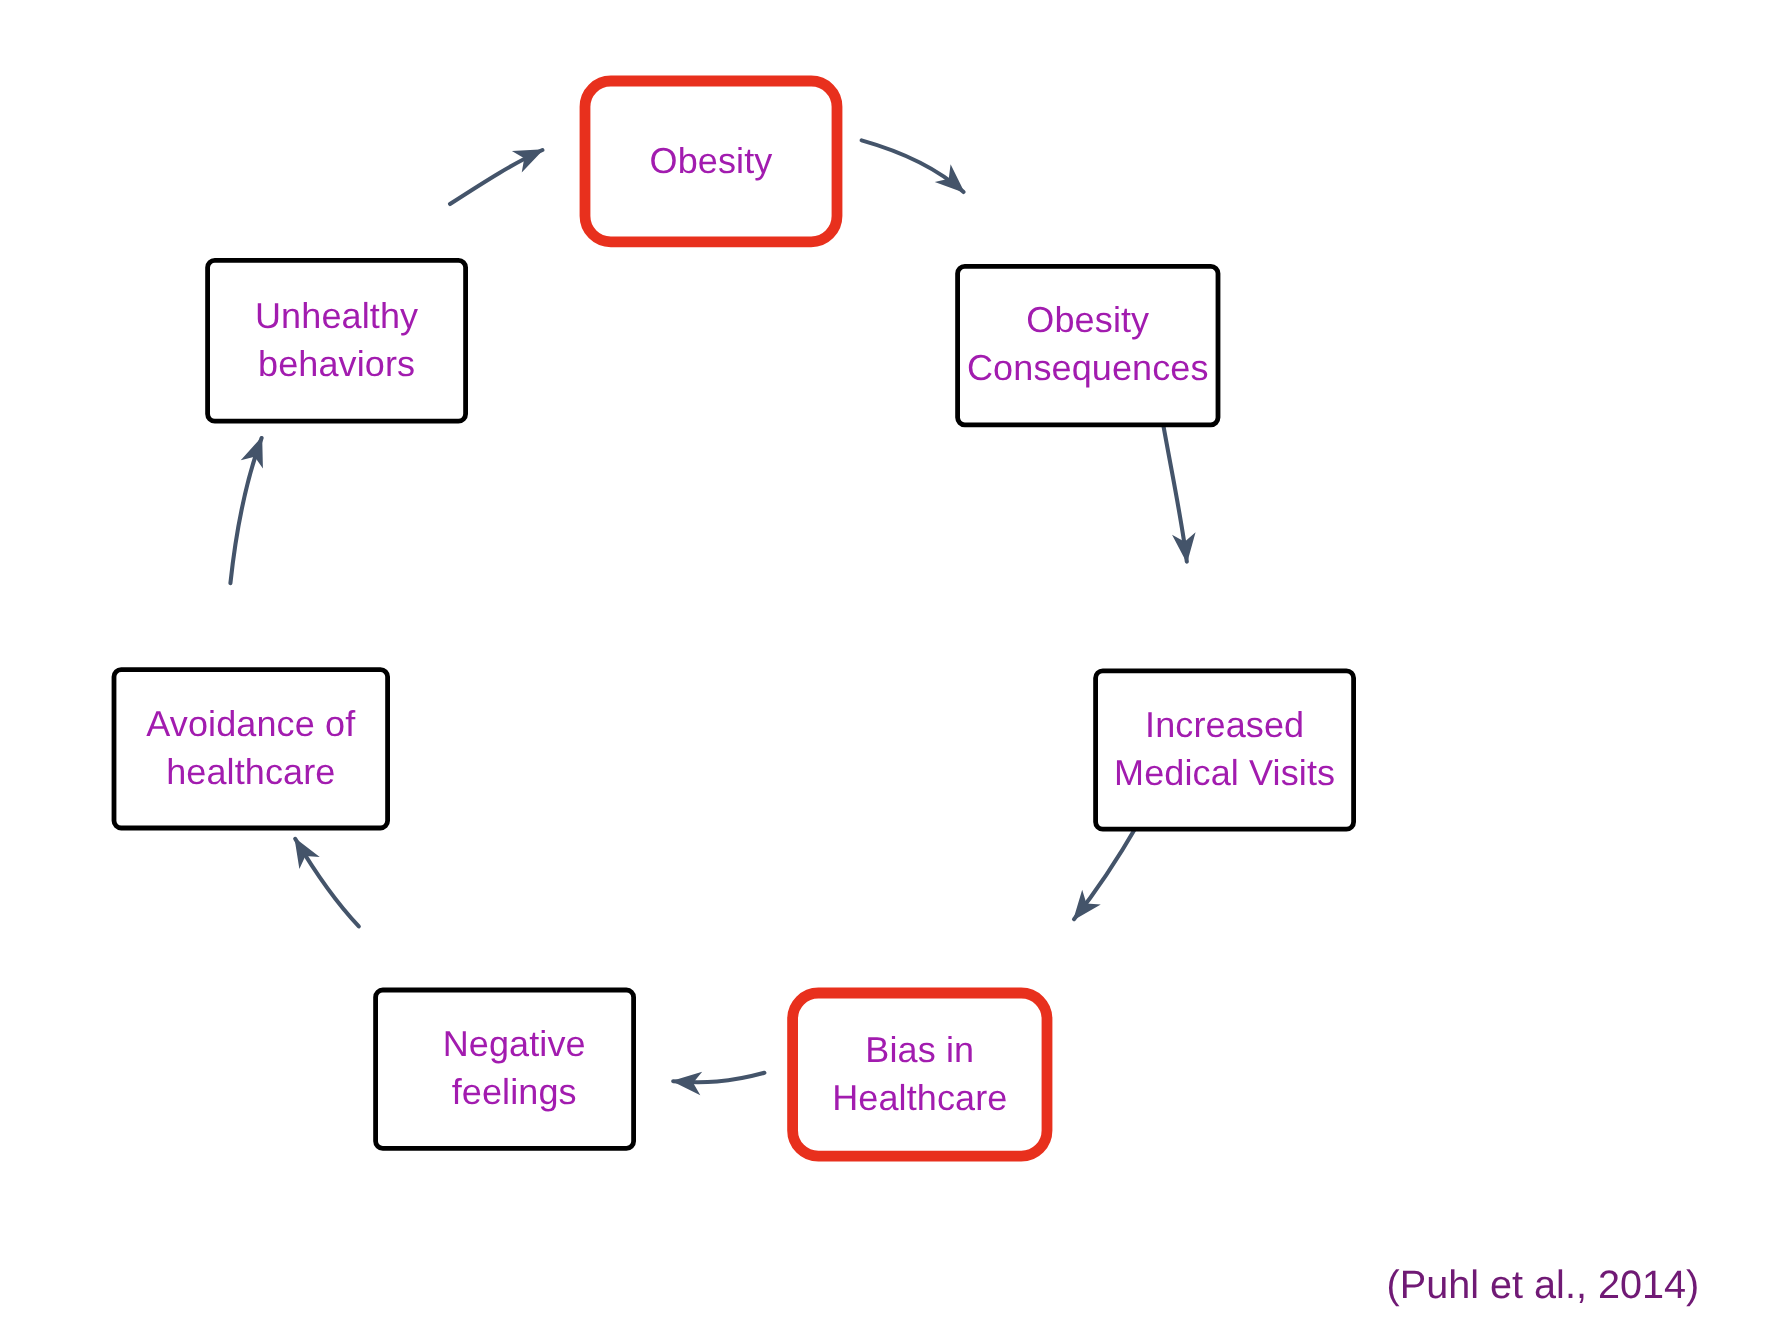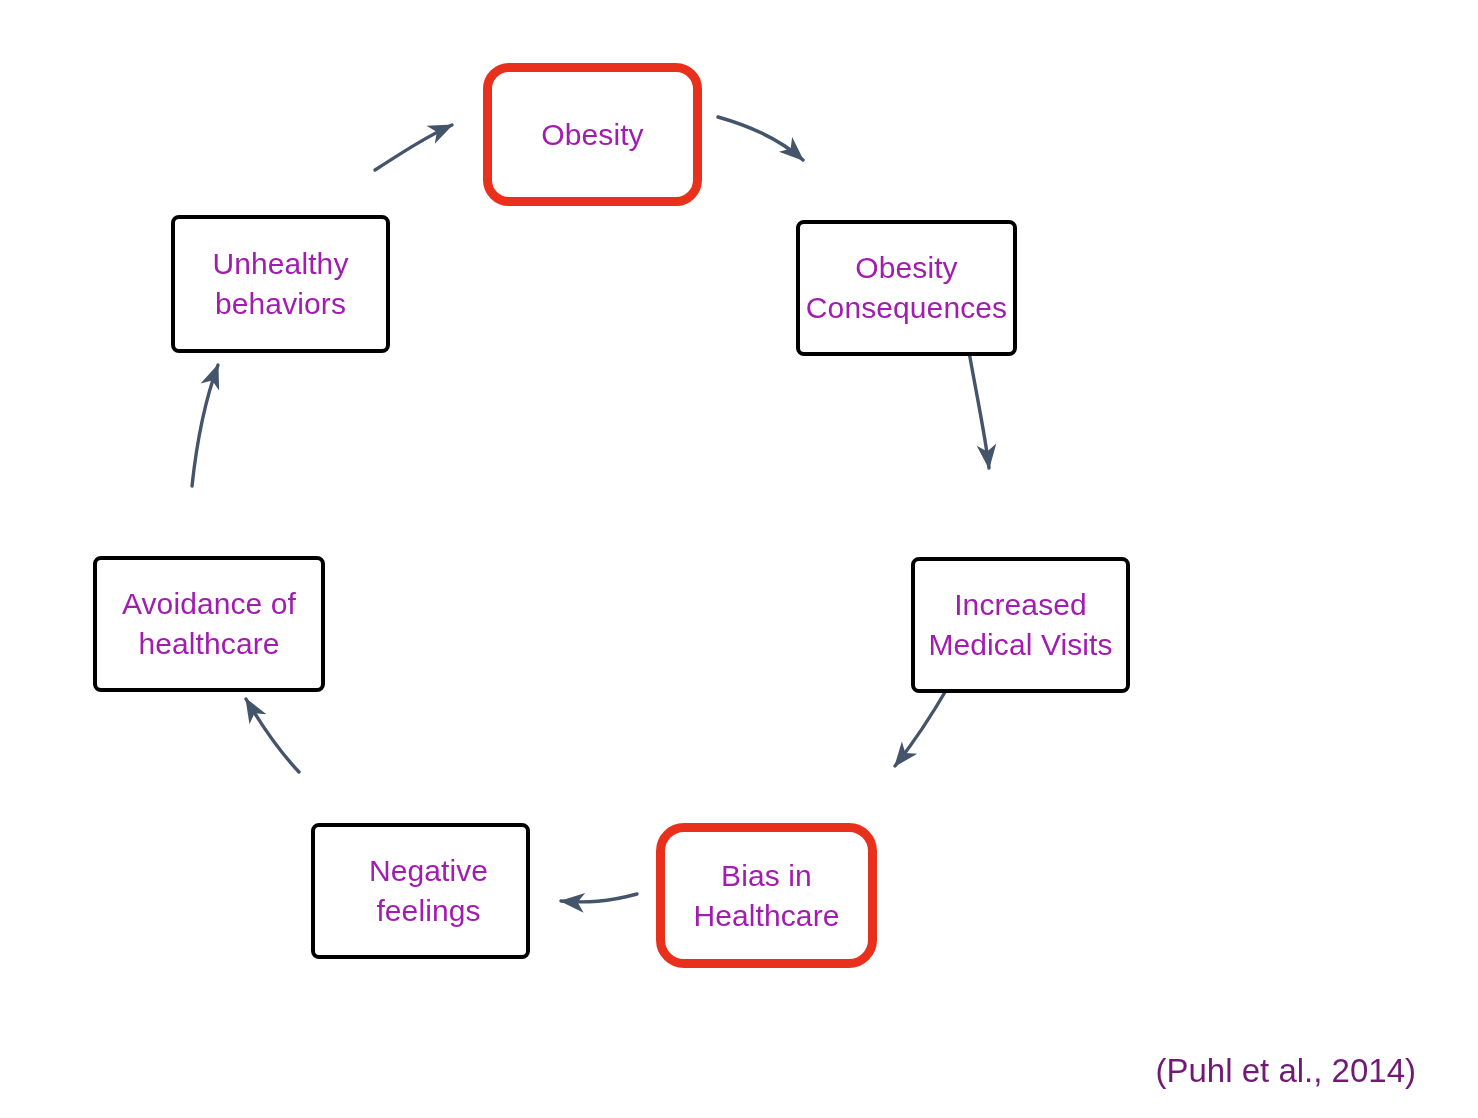--- a/index.html
+++ b/index.html
@@ -113,21 +113,21 @@
   <div class="node plain" style="left:796px; top:187px; width:221px; height:136px;">
     <span class="node-label">Obesity
 Consequences</span>
   </div>
 
   <div class="node plain" style="left:911px; top:524px; width:219px; height:136px;">
     <span class="node-label">Increased
 Medical Visits</span>
   </div>
 
-  <div class="node highlight" style="left:656px; top:790px; width:221px; height:145px;border-radius:28px;">
+  <div class="node highlight" style="left:656px; top:790px; width:221px; height:145px;">
     <span class="node-label">Bias in
 Healthcare</span>
   </div>
 
   <div class="node plain" style="left:311px; top:790px; width:219px; height:136px;padding-left:16px;">
     <span class="node-label">Negative
 feelings</span>
   </div>
 
   <div class="node plain" style="left:93px; top:523px; width:232px; height:136px;">

